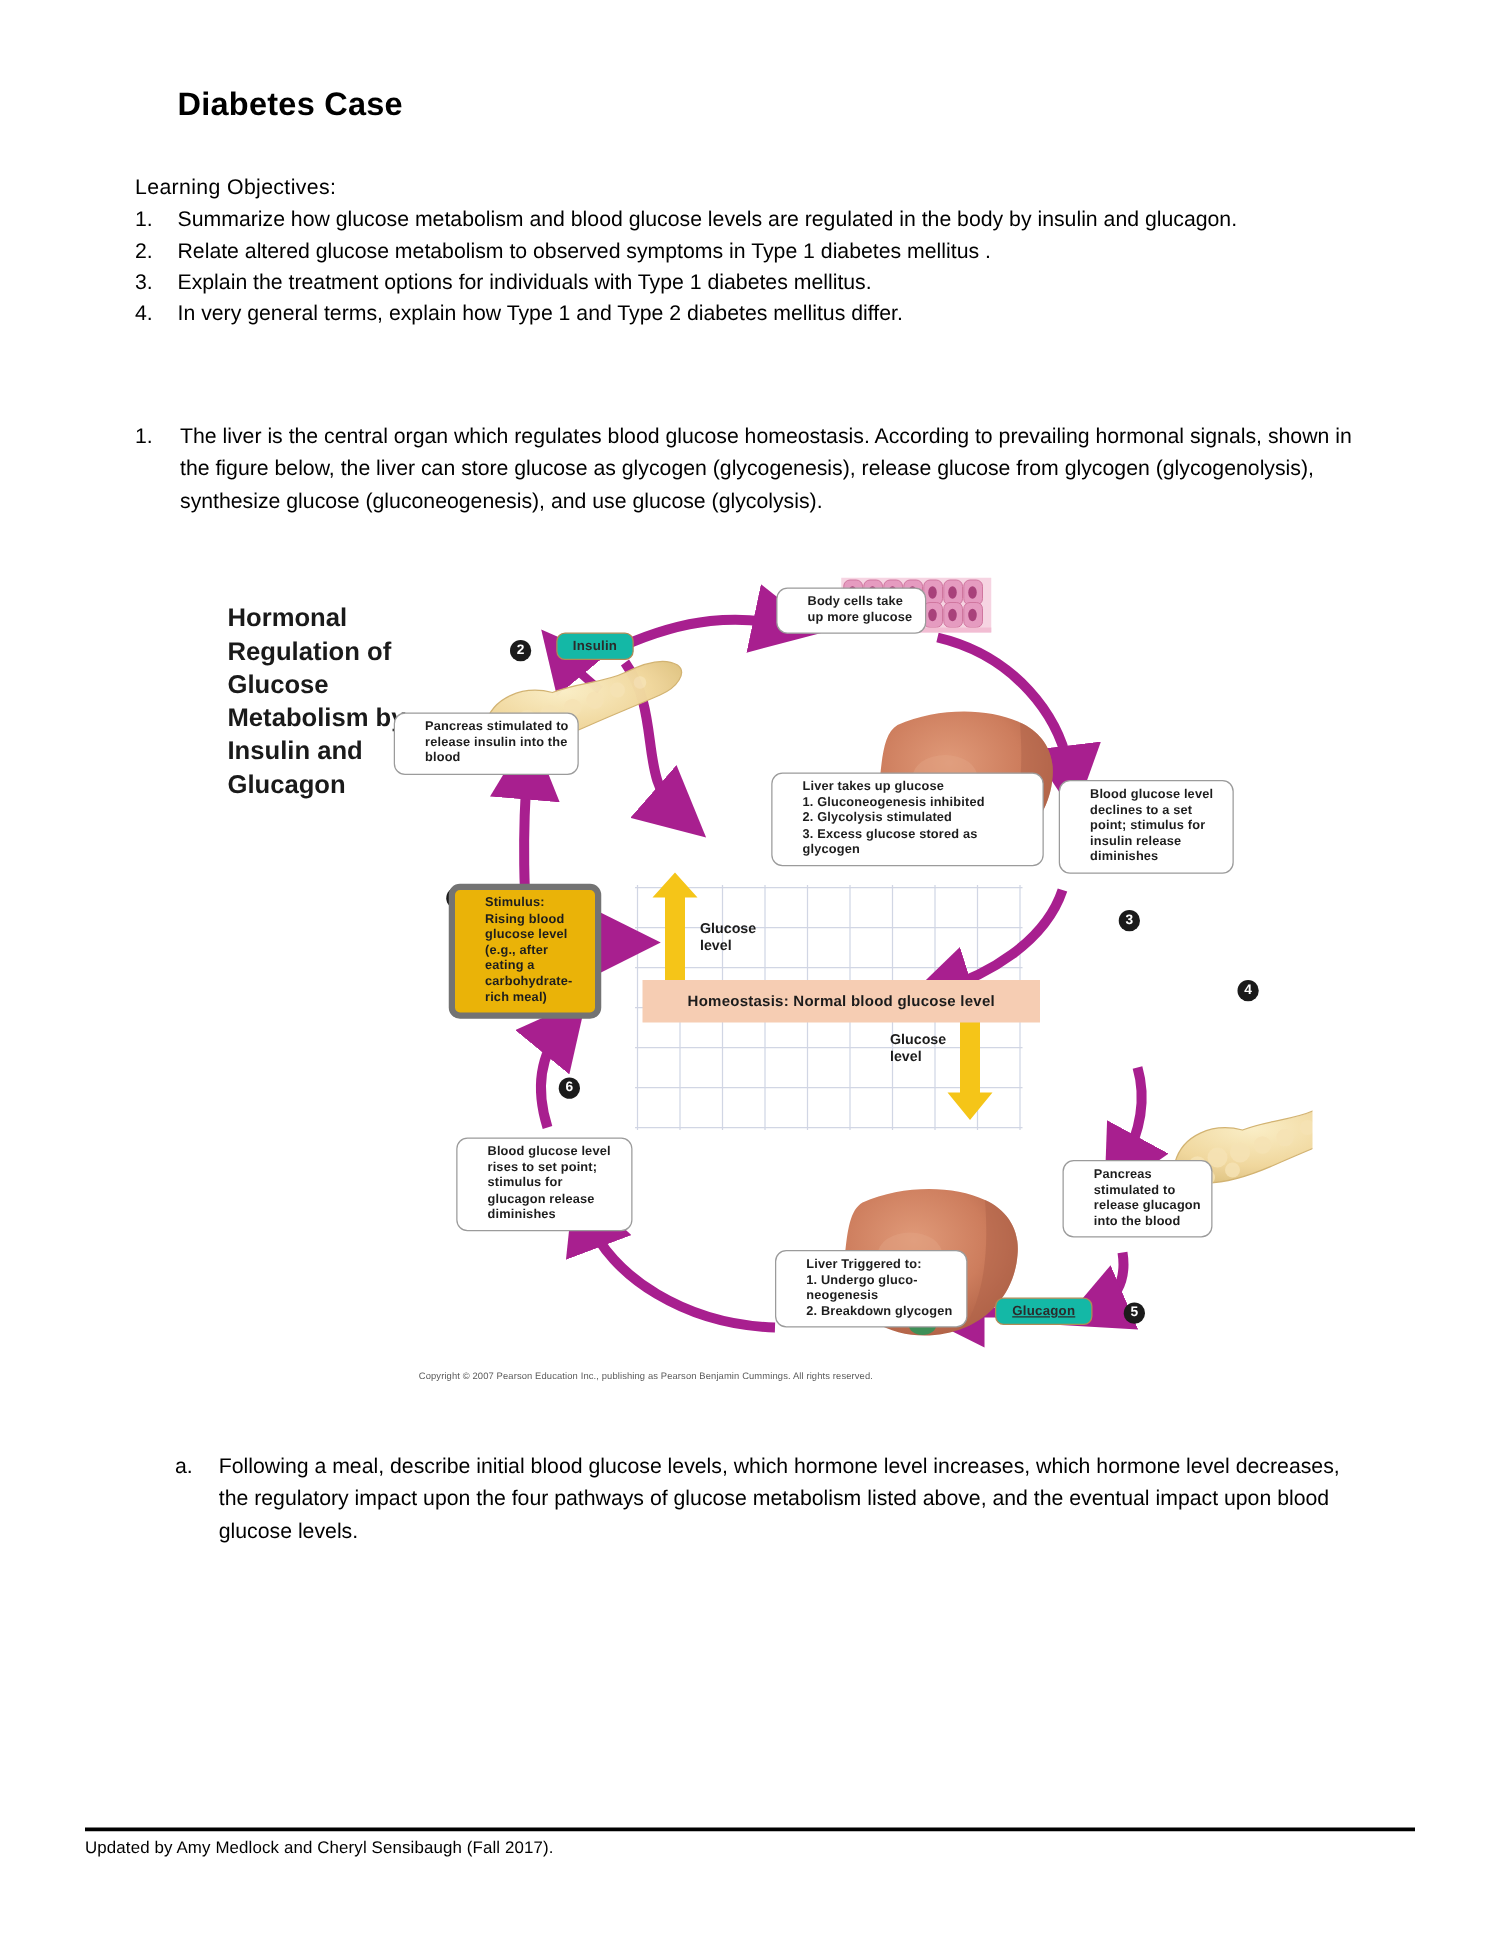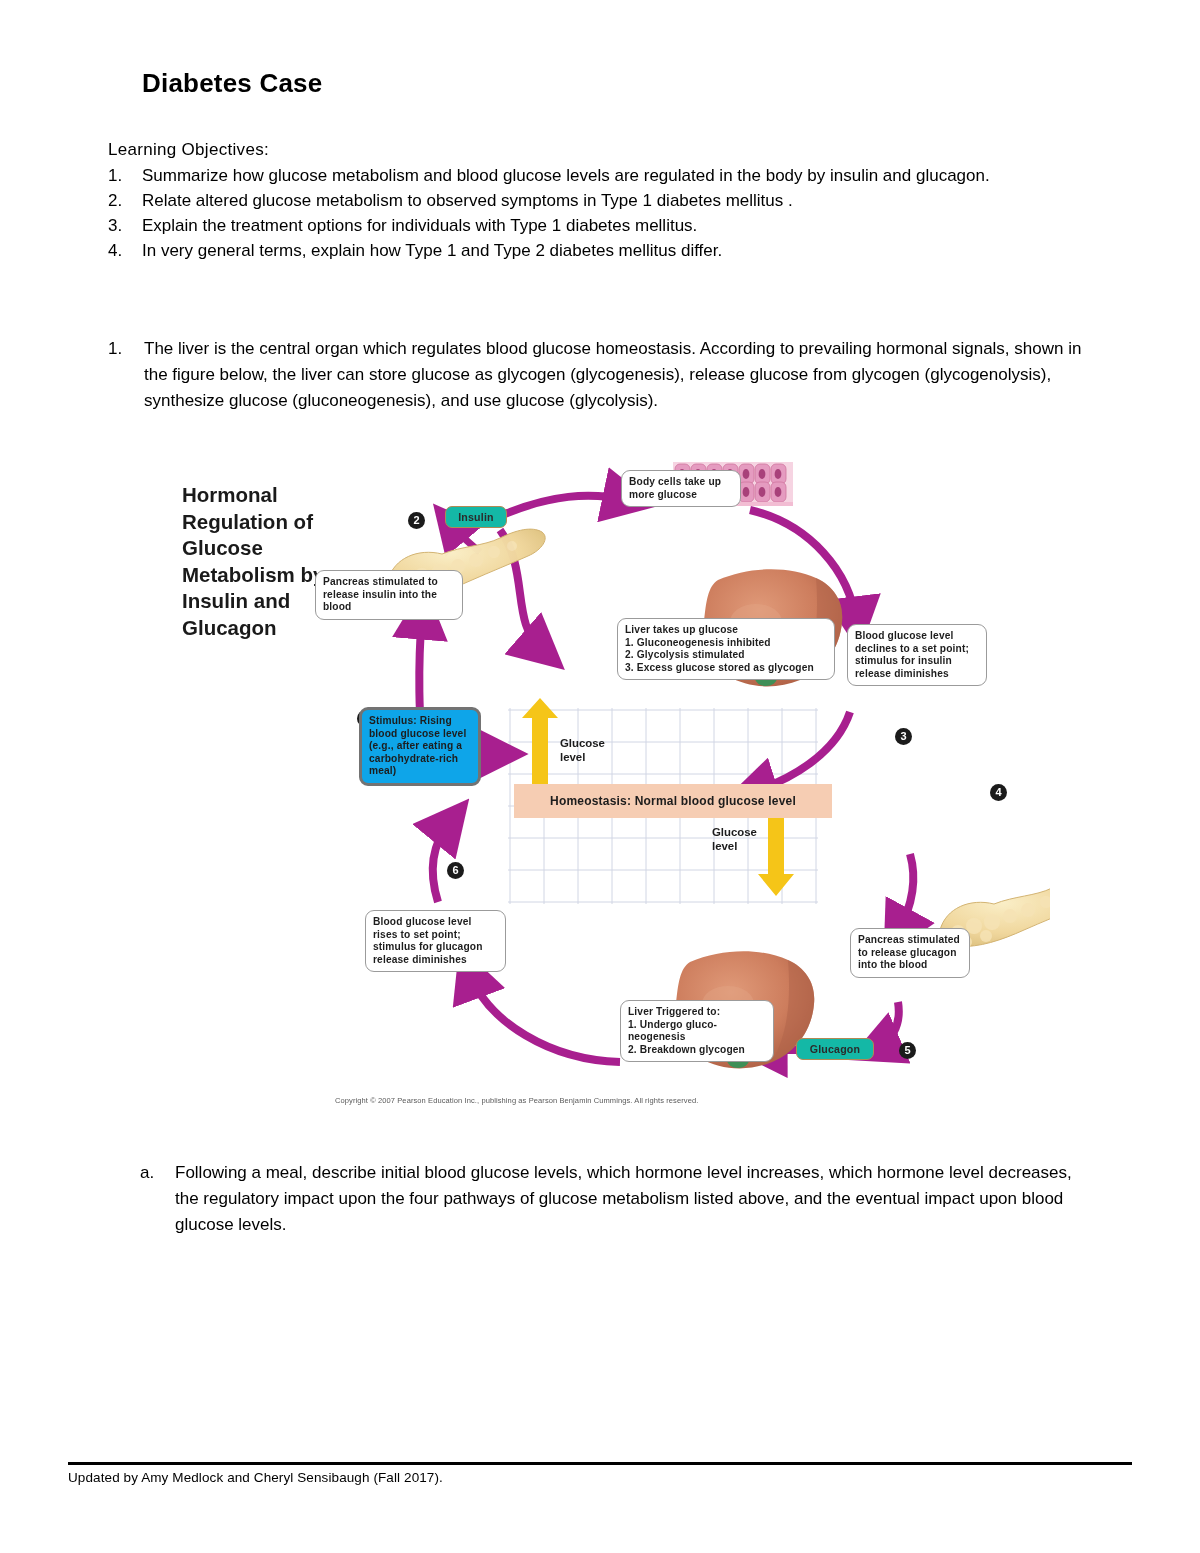--- a/index.html
+++ b/index.html
@@ -138,26 +138,26 @@
   .cbox {
     position: absolute;
     box-sizing: border-box;
     background: #ffffff;
     border: 1px solid #9b9b9b;
     border-radius: 9px;
     font-size: 10.2px;
     line-height: 12.6px;
     font-weight: bold;
     color: #1d1d1d;
-    padding: 5px 7px 5px 7px;
+    padding: 5px 7px 5px 24px;
     letter-spacing: 0.15px;
   }
   .cbox.yellow {
-    background: #0ea5e9;
-    border: 3px solid #737373;
+    background: #eab308;
+    border: 5px solid #737373;
   }
   .pill {
     position: absolute;
     box-sizing: border-box;
     background: #14b8a6;
     border: 1px solid #b08a54;
     border-radius: 7px;
     font-size: 10.6px;
     font-weight: bold;
     color: #2b2b2b;
@@ -392,21 +392,21 @@
             <ellipse cx="612" cy="30" rx="3.4" ry="5"></ellipse>
           <ellipse cx="628" cy="30" rx="3.4" ry="5"></ellipse>
         </g>
         <rect x="523" y="40" width="120" height="4" fill="#f2bdd3"></rect>
       </g>
     </svg>
 
     <div class="fig-title">Hormonal Regulation of Glucose Metabolism by Insulin and Glucagon</div>
 
     <div class="pill" style="left:295px; top:44px; width:62px;">Insulin</div>
-    <div class="pill" style="left:646px; top:576px; width:78px;">Glucagon</div>
+    <div class="pill" style="left:646px; top:576px; width:78px;text-decoration:underline;">Glucagon</div>
 
     <div class="step" style="left:258px; top:50px;">2</div>
     <div class="step" style="left:207px; top:248px;">1</div>
     <div class="step" style="left:745px; top:266px;">3</div>
     <div class="step" style="left:840px; top:322px;">4</div>
     <div class="step" style="left:749px; top:580px;">5</div>
     <div class="step" style="left:297px; top:400px;">6</div>
 
     <div class="cbox" style="left:165px; top:108px; width:148px;">Pancreas stimulated to release insulin into the blood</div>
 

